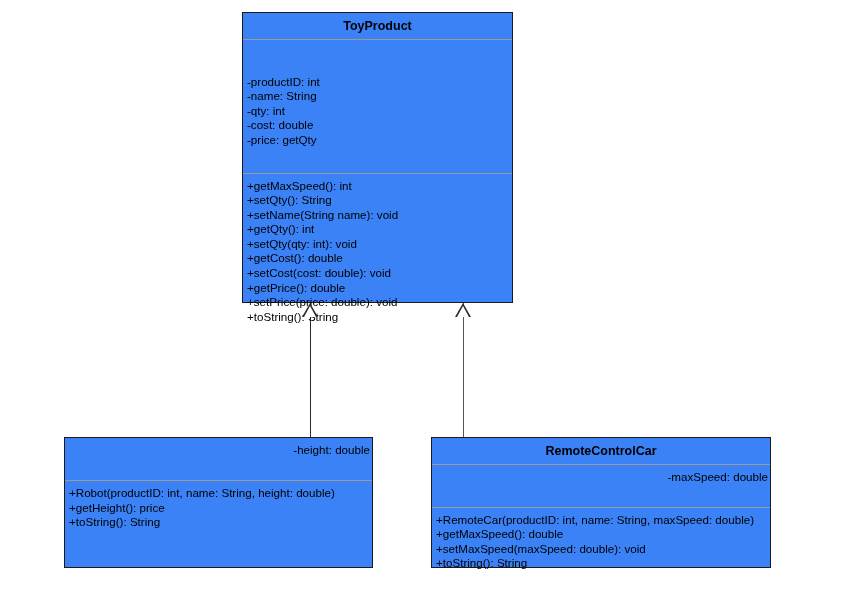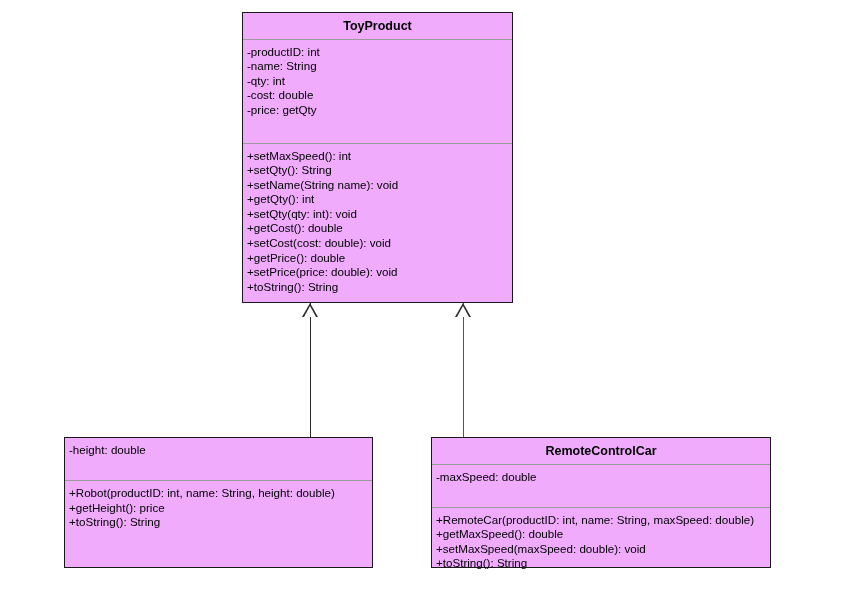--- a/index.html
+++ b/index.html
@@ -18,21 +18,21 @@
     position: relative;
     width: 853px;
     height: 589px;
     background: #ffffff;
   }
 
   
   .uml-class {
     position: absolute;
     box-sizing: border-box;
-    background: #f0abfc;
+    background: #3b82f6;
     border: 1.4px solid #1a1a1a;
     z-index: 2;
   }
   .uml-title {
     text-align: center;
     font-size: 12.5px;
     font-weight: bold;
     line-height: 1;
     padding: 7px 4px 6px 4px;
     border-bottom: 1px solid #9a9a9a;
@@ -47,22 +47,22 @@
   }
   .uml-compartment.attrs {
     border-bottom: 1px solid #9a9a9a;
   }
   .uml-row {
     white-space: nowrap;
     overflow: hidden;
   }
 
   
-  .attrs-parent { height: 93px; }
-  .attrs-child  { height: 32px; }
+  .attrs-parent { height: 93px; margin-top: 30px; }
+  .attrs-child  { height: 32px; text-align: right; }
 
   
   .connector {
     position: absolute;
     width: 0;
     border-left: 1.4px solid #2b2b2b;
     z-index: 1;
   }
   .connector.light {
     border-left-color: #555555;
@@ -114,21 +114,21 @@
   <div class="uml-class" style="left:242px; top:12px; width:271px; height:291px;">
     <div class="uml-title">ToyProduct</div>
     <div class="uml-compartment attrs attrs-parent">
       <div class="uml-row">-productID: int</div>
       <div class="uml-row">-name: String</div>
       <div class="uml-row">-qty: int</div>
       <div class="uml-row">-cost: double</div>
       <div class="uml-row">-price: getQty</div>
     </div>
     <div class="uml-compartment methods">
-      <div class="uml-row">+setMaxSpeed(): int</div>
+      <div class="uml-row">+getMaxSpeed(): int</div>
       <div class="uml-row">+setQty(): String</div>
       <div class="uml-row">+setName(String name): void</div>
       <div class="uml-row">+getQty(): int</div>
       <div class="uml-row">+setQty(qty: int): void</div>
       <div class="uml-row">+getCost(): double</div>
       <div class="uml-row">+setCost(cost: double): void</div>
       <div class="uml-row">+getPrice(): double</div>
       <div class="uml-row">+setPrice(price: double): void</div>
       <div class="uml-row">+toString(): String</div>
     </div>

